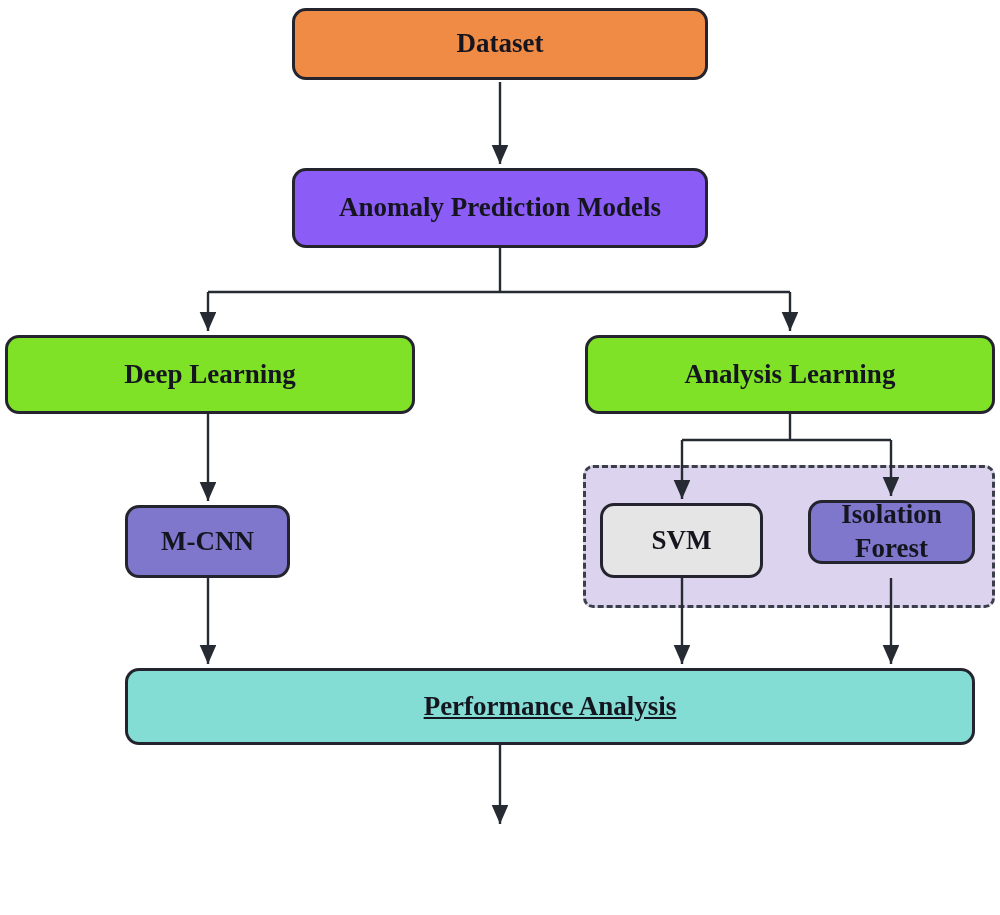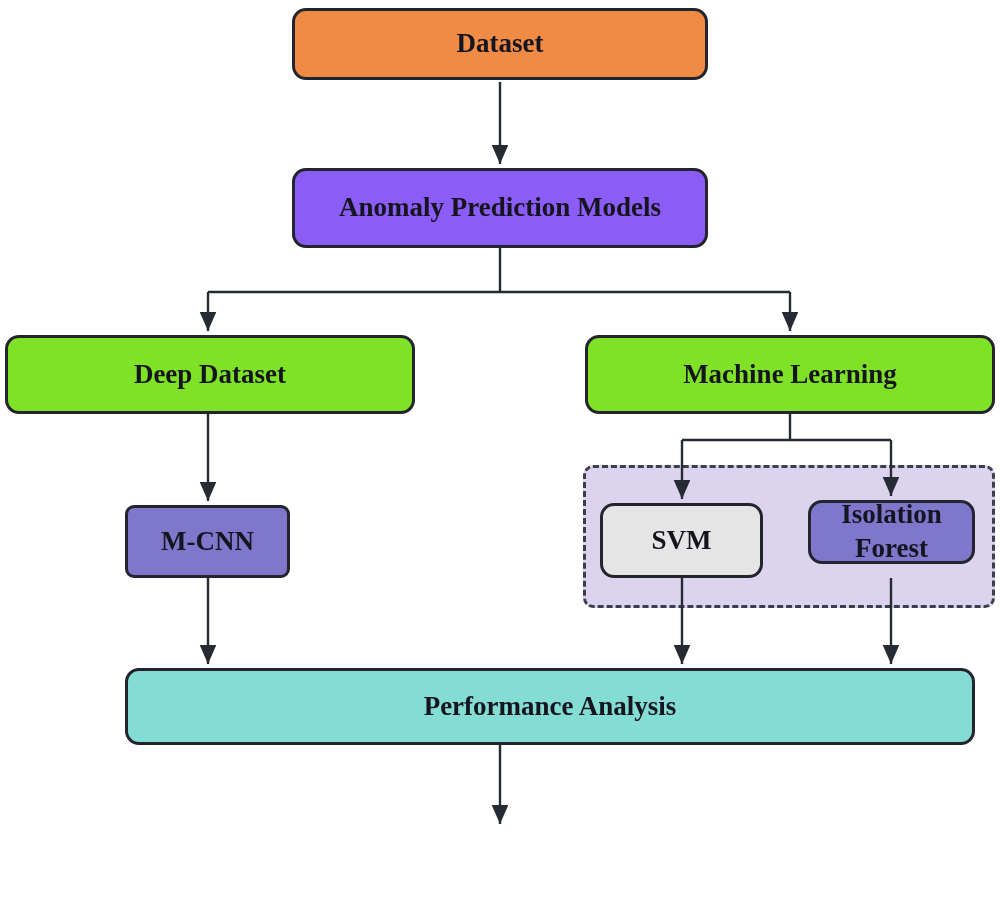--- a/index.html
+++ b/index.html
@@ -37,24 +37,24 @@
     box-sizing: border-box;
     border: 3px dashed #3a3f4a;
     border-radius: 10px;
     background: #dcd3ee;
   }
   
   .n-dataset        { left: 292px; top: 8px;   width: 416px; height: 72px; }
   .n-anomaly        { left: 292px; top: 168px; width: 416px; height: 80px; }
   .n-deep           { left: 5px;   top: 335px; width: 410px; height: 79px; }
   .n-machine        { left: 585px; top: 335px; width: 410px; height: 79px; }
-  .n-mcnn           { left: 125px; top: 505px; width: 165px; height: 73px; border-radius: 9px; }
+  .n-mcnn           { left: 125px; top: 505px; width: 165px; height: 73px; }
   .n-svm            { left: 600px; top: 503px; width: 163px; height: 75px; }
   .n-iforest        { left: 808px; top: 500px; width: 167px; height: 64px; padding: 2px 8px; }
-  .n-performance    { left: 125px; top: 668px; width: 850px; height: 77px; }
+  .n-performance    { left: 125px; top: 668px; width: 850px; height: 77px; text-decoration: underline; }
   .n-recommendation { left: 292px; top: 828px; width: 416px; height: 80px; }
   .g-mlmodels       { left: 583px; top: 465px; width: 412px; height: 143px; }
 </style>
 </head>
 <body>
 
 <div class="canvas">
 
   <div class="group-dashed g-mlmodels" style="background: rgb(220, 211, 238);"></div>
 
@@ -90,25 +90,25 @@
 
   <div class="node n-dataset" style="background: rgb(240, 139, 69);">
     <span>Dataset</span>
   </div>
 
   <div class="node n-anomaly" style="background: #8b5cf6;">
     <span>Anomaly Prediction Models</span>
   </div>
 
   <div class="node n-deep" style="background: rgb(128, 226, 38);">
-    <span>Deep Dataset</span>
+    <span>Deep Learning</span>
   </div>
 
   <div class="node n-machine" style="background: rgb(128, 226, 38);">
-    <span>Machine Learning</span>
+    <span>Analysis Learning</span>
   </div>
 
   <div class="node n-mcnn" style="background: rgb(126, 119, 203);">
     <span>M-CNN</span>
   </div>
 
   <div class="node n-svm" style="background: #e5e5e5;">
     <span>SVM</span>
   </div>
 

